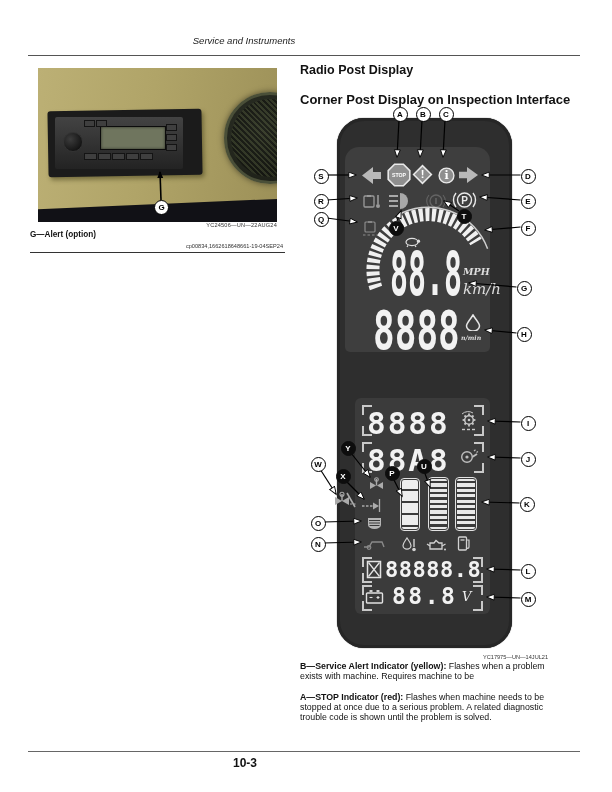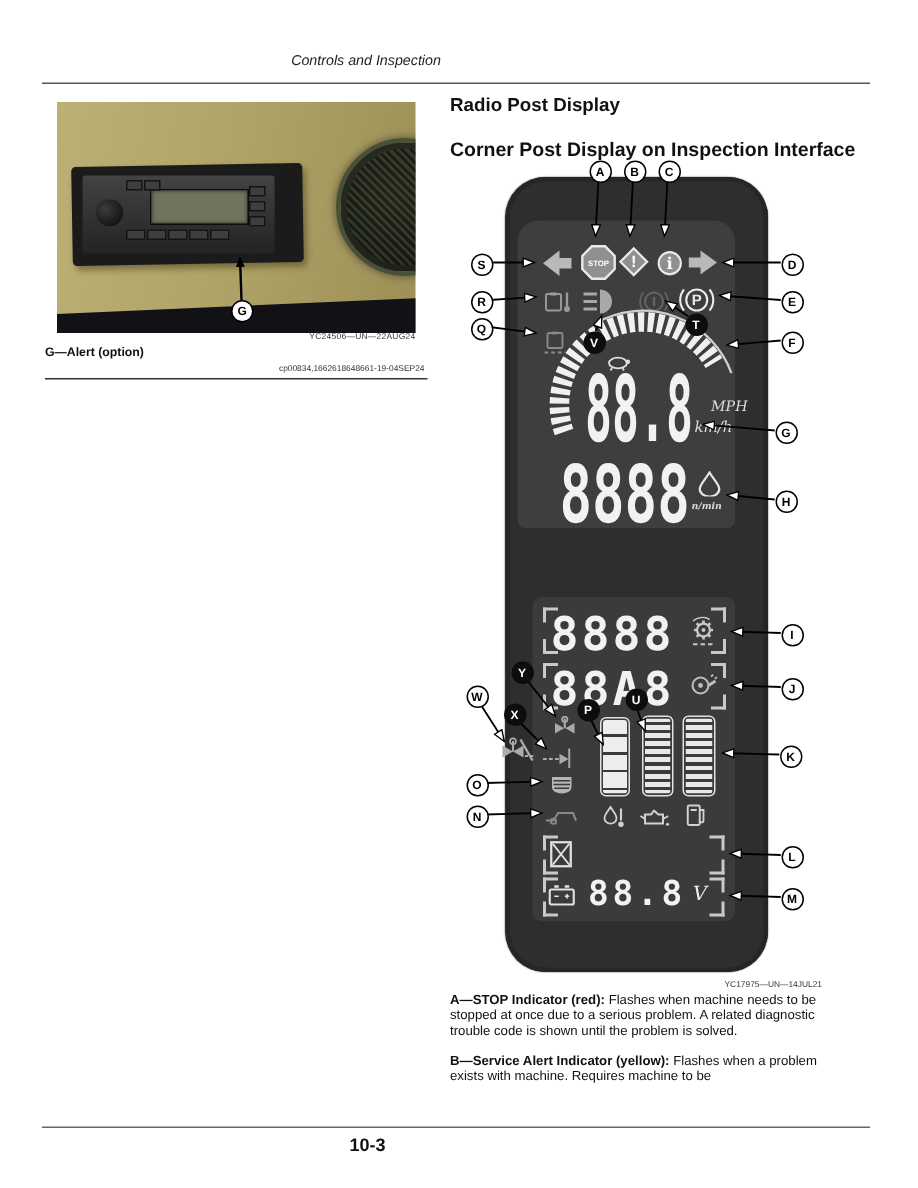--- a/index.html
+++ b/index.html
@@ -80,21 +80,21 @@
   .ck.br{right:0;bottom:0;border-bottom-width:2px;border-right-width:2px;}
   .gauge{position:absolute;z-index:3;border:1.6px solid #e2e2e2;border-radius:4px;}
   .gauge.striped{background:repeating-linear-gradient(#e8e8e8 0 3.2px,transparent 3.2px 5.4px);
     background-clip:content-box;padding:1px;}
   .gauge.cells{background:repeating-linear-gradient(#ededed 0 10.5px,#3b3b3b 10.5px 12px);
     background-clip:content-box;padding:1px;}
 </style>
 </head>
 <body>
 
-<div class="abs" id="header-title">Controls and Inspection</div>
+<div class="abs" id="header-title">Service and Instruments</div>
 <div class="abs" id="header-rule"></div>
 
 <div class="abs" id="photo">
   <div class="abs" id="speaker">
     <div id="speaker-grille"></div>
   </div>
   <div class="abs" id="radio-plate"></div>
   <div class="abs" id="radio-face"></div>
   <div class="abs" id="radio-lcd"></div>
   <div class="abs" id="radio-knob"></div>
@@ -187,22 +187,22 @@
     <path d="M36.9,10.6 A63,63 0 0 1 127.6,43.7" fill="none" stroke="#cfcfcf" stroke-width="1.5"></path>
     <g transform="translate(44,32)">
       <ellipse cx="8" cy="5" rx="6" ry="3.6" fill="none" stroke="#e0e0e0" stroke-width="1.2"></ellipse>
       <circle cx="14.5" cy="4.2" r="1.6" fill="#e0e0e0"></circle>
       <line x1="4" y1="8.4" x2="3" y2="10" stroke="#e0e0e0" stroke-width="1.2"></line>
       <line x1="11" y1="8.4" x2="12" y2="10" stroke="#e0e0e0" stroke-width="1.2"></line>
     </g>
   </svg>
 
   <div class="seg seg-lg" style="left:90px;top:143px;">88.8</div>
-  <div class="unit-label" style="left:174px;top:166px;font-size:9.5px;">MPH</div>
-  <div class="unit-label" style="left:163px;top:180px;font-size:10px;">km/h</div>
+  <div class="unit-label" style="left:163px;top:166px;font-size:9.5px;font-weight:bold;">MPH</div>
+  <div class="unit-label" style="left:163px;top:180px;font-size:15px;">km/h</div>
 
   <div class="seg seg-md" style="left:73px;top:204px;">8888</div>
   <svg class="icon" style="left:165px;top:214px;" width="16" height="17" viewBox="0 0 16 17">
     <path d="M8,1 C5,6 1.5,9 1.5,12 a6.5,5 0 0 0 13,0 C14.5,9 11,6 8,1 Z" fill="none" stroke="#e6e6e6" stroke-width="1.5"></path>
   </svg>
   <div class="unit-label" style="left:161px;top:234px;font-size:6.2px;font-weight:bold;">n/min</div>
 
   <div class="sect" style="left:62px;top:305px;width:122px;height:31px;">
     <i class="ck tl"></i>
       <i class="ck tr"></i>
@@ -302,20 +302,21 @@
   <div class="sect" style="left:62px;top:457px;width:121px;height:26px;">
     <i class="ck tl"></i>
       <i class="ck tr"></i>
       <i class="ck bl"></i>
       <i class="ck br"></i>
   </div>
   <svg class="icon" style="left:66px;top:460px;" width="16" height="19" viewBox="0 0 16 19">
     <rect x="1.5" y="1.5" width="13" height="16" fill="none" stroke="#e2e2e2" stroke-width="1.5"></rect>
     <path d="M2.5,2.5 L13.5,16.5 M13.5,2.5 L2.5,16.5" stroke="#e2e2e2" stroke-width="1.3"></path>
   </svg>
+  <div class="seg seg-xs" style="left:85px;top:459px;">88888.8</div>
 
   <div class="sect" style="left:62px;top:485px;width:121px;height:26px;">
     <i class="ck tl"></i>
       <i class="ck tr"></i>
       <i class="ck bl"></i>
       <i class="ck br"></i>
   </div>
   <svg class="icon" style="left:65px;top:490px;" width="19" height="14" viewBox="0 0 19 14">
     <rect x="1.5" y="3" width="16" height="10" rx="1" fill="none" stroke="#e2e2e2" stroke-width="1.4"></rect>
     <line x1="4.5" y1="1" x2="7.5" y2="1" stroke="#e2e2e2" stroke-width="1.8"></line>
@@ -382,18 +383,18 @@
     <div class="callout" style="left: 10.5px; top: 436.5px;">N</div>
     <div class="callout black" style="left: 156.5px; top: 108.5px;">T</div>
     <div class="callout black" style="left: 88.5px; top: 120.5px;">V</div>
     <div class="callout black" style="left: 40.5px; top: 340.5px;">Y</div>
     <div class="callout black" style="left: 35.5px; top: 368.5px;">X</div>
     <div class="callout black" style="left: 84.5px; top: 365.5px;">P</div>
     <div class="callout black" style="left: 116.5px; top: 358.5px;">U</div>
   </div>
 
 <div class="abs" id="body-text">
+  <p><span class="lead">B—Service Alert Indicator (yellow):</span> <span>Flashes when a problem exists with machine. Requires machine to be</span></p>
   <p><span class="lead">A—STOP Indicator (red):</span> <span>Flashes when machine needs to be stopped at once due to a serious problem. A related diagnostic trouble code is shown until the problem is solved.</span></p>
-  <p><span class="lead">B—Service Alert Indicator (yellow):</span> <span>Flashes when a problem exists with machine. Requires machine to be</span></p>
 </div>
 
 <div class="abs" id="footer-rule"></div>
 <div class="abs" id="page-number">10-3</div>
 
 </body></html>

